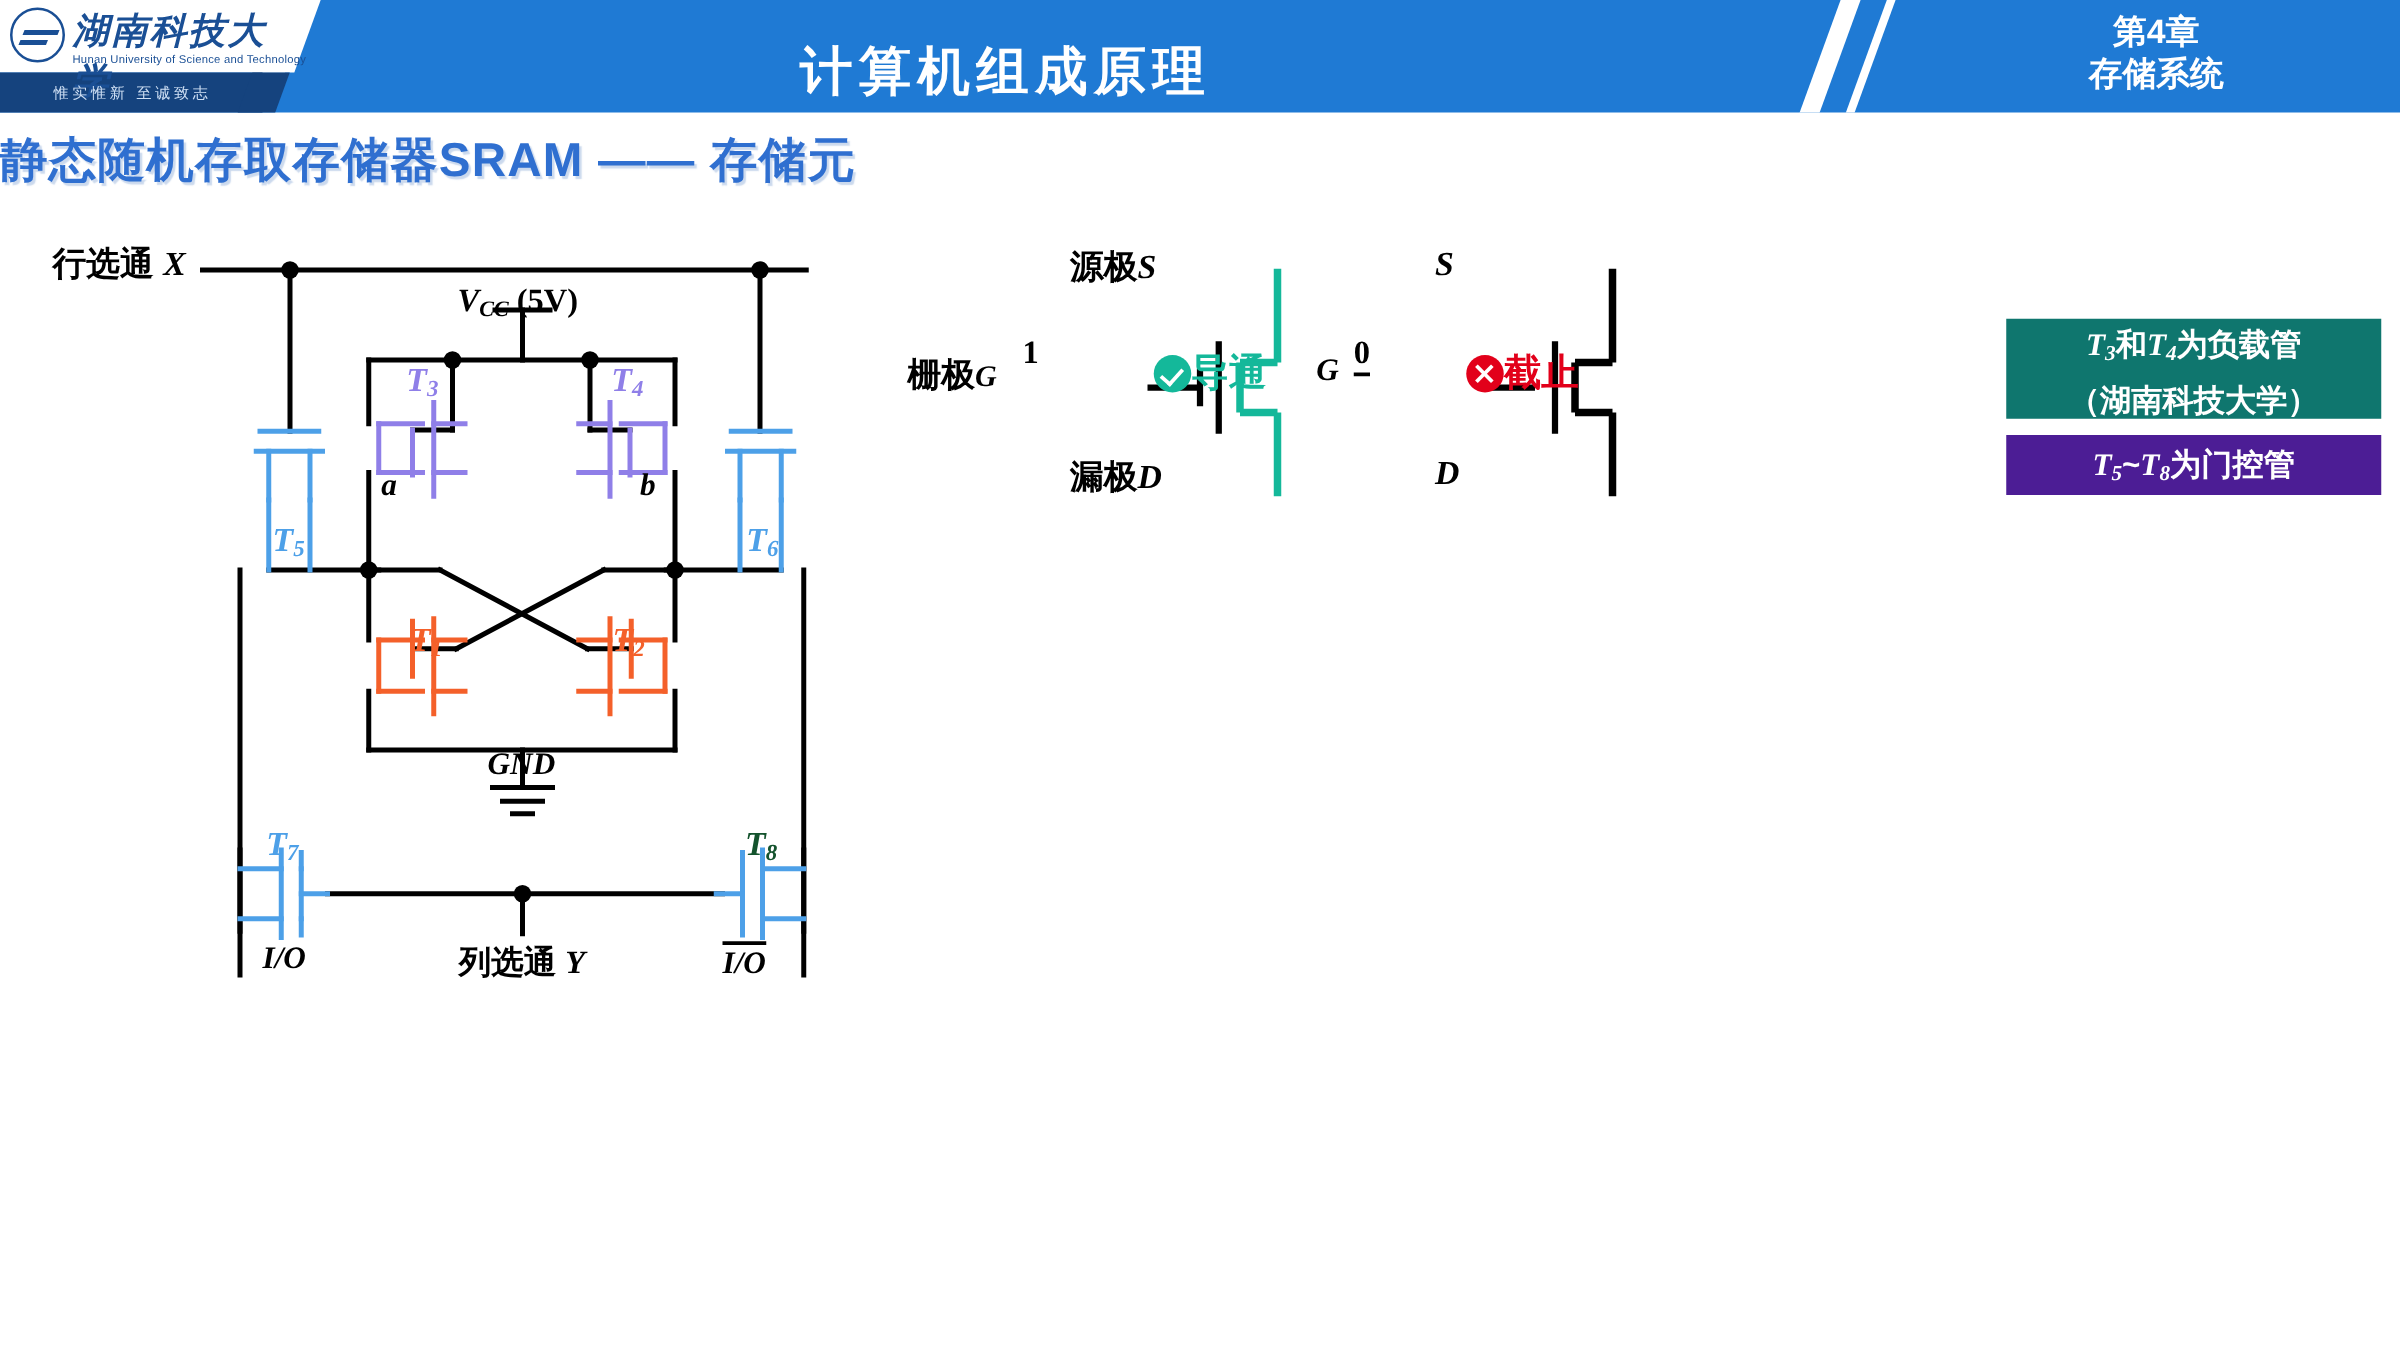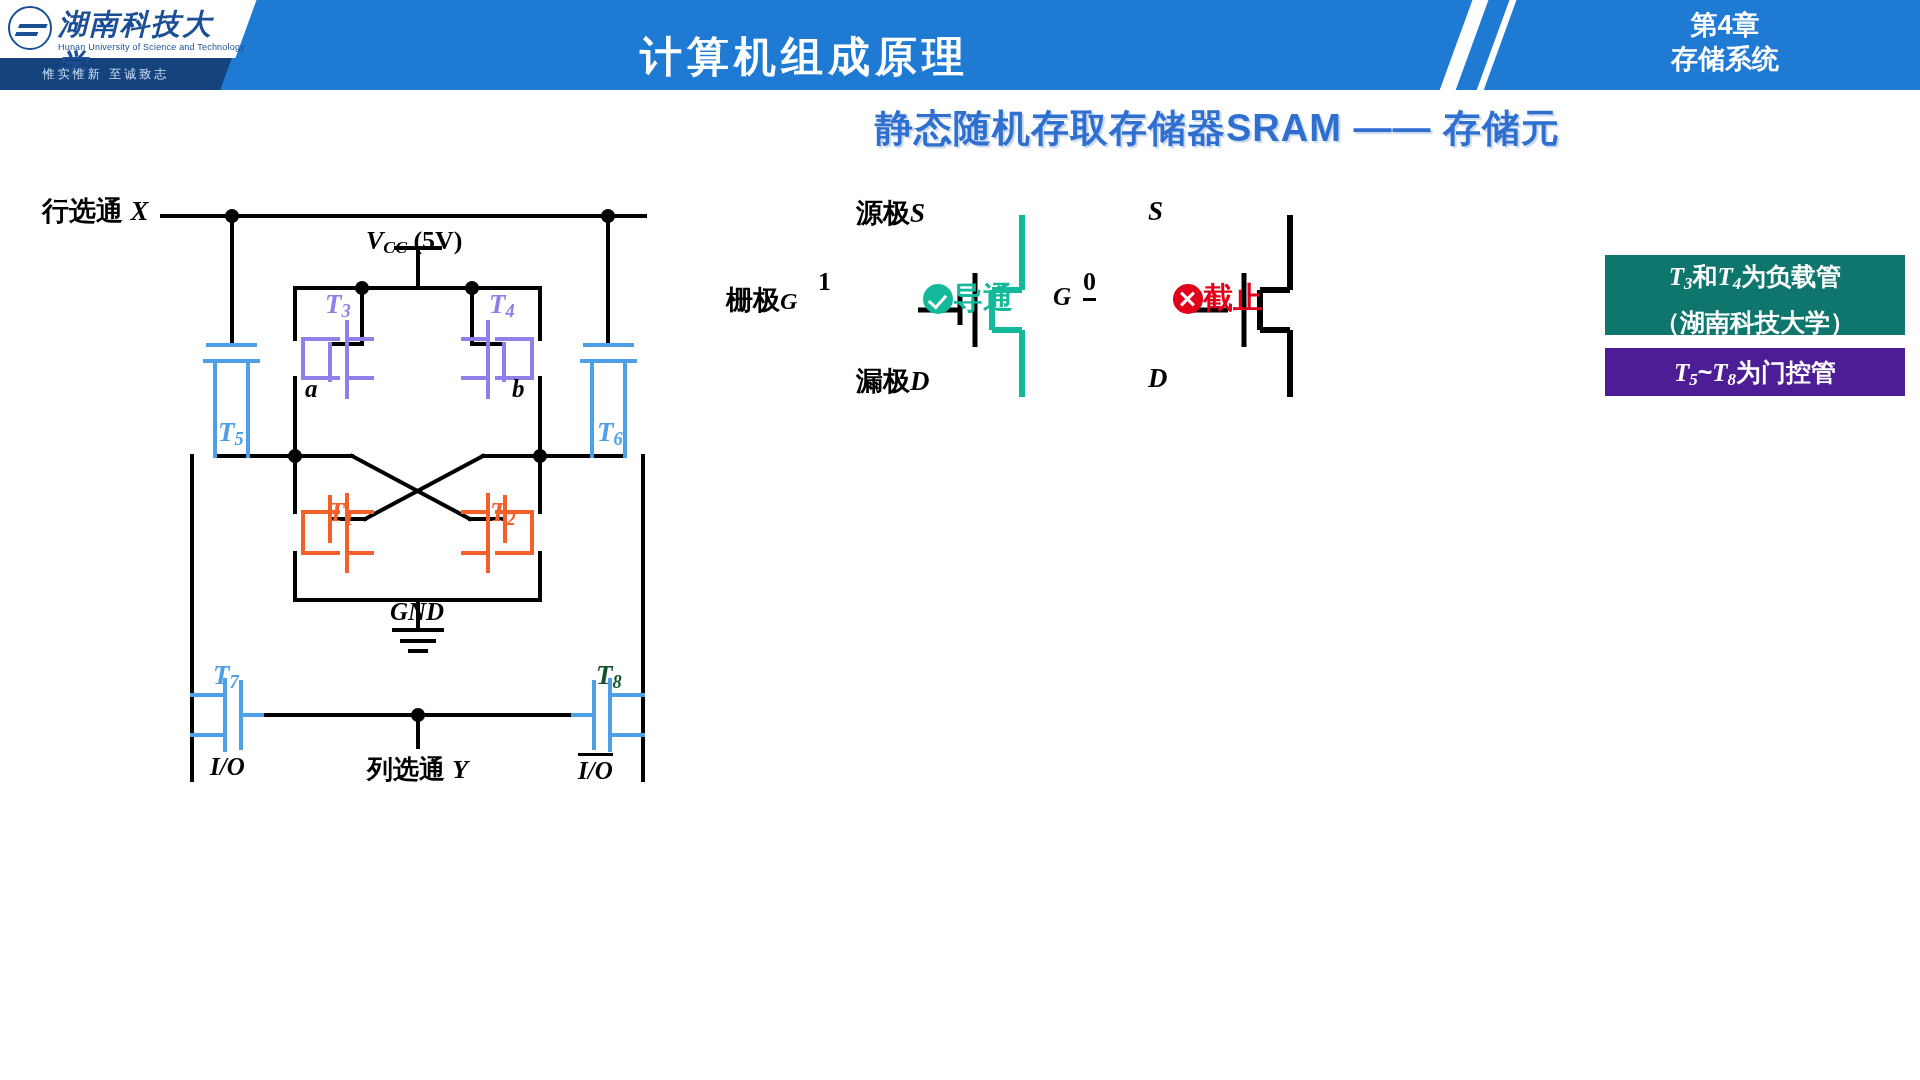--- a/index.html
+++ b/index.html
@@ -87,21 +87,21 @@
   }
   .logo-en {
     position: absolute; left: 58px; top: 42px;
     font-size: 9px; color: #1a4f95; letter-spacing: 0.2px;
     white-space: nowrap;
   }
 
   
   .slide-title {
     position: absolute; left: 0; top: 103px; width: 1560px;
-    text-align: right;
+    text-align: left;
     font-size: 38px; font-weight: bold;
     color: #2f6fd0;
     letter-spacing: 1px;
     text-shadow: 2px 2px 1px rgba(140,170,215,0.45);
     font-family: "Liberation Sans", "DejaVu Sans", sans-serif;
   }
 
   
   .lbl {
     position: absolute; white-space: nowrap;

